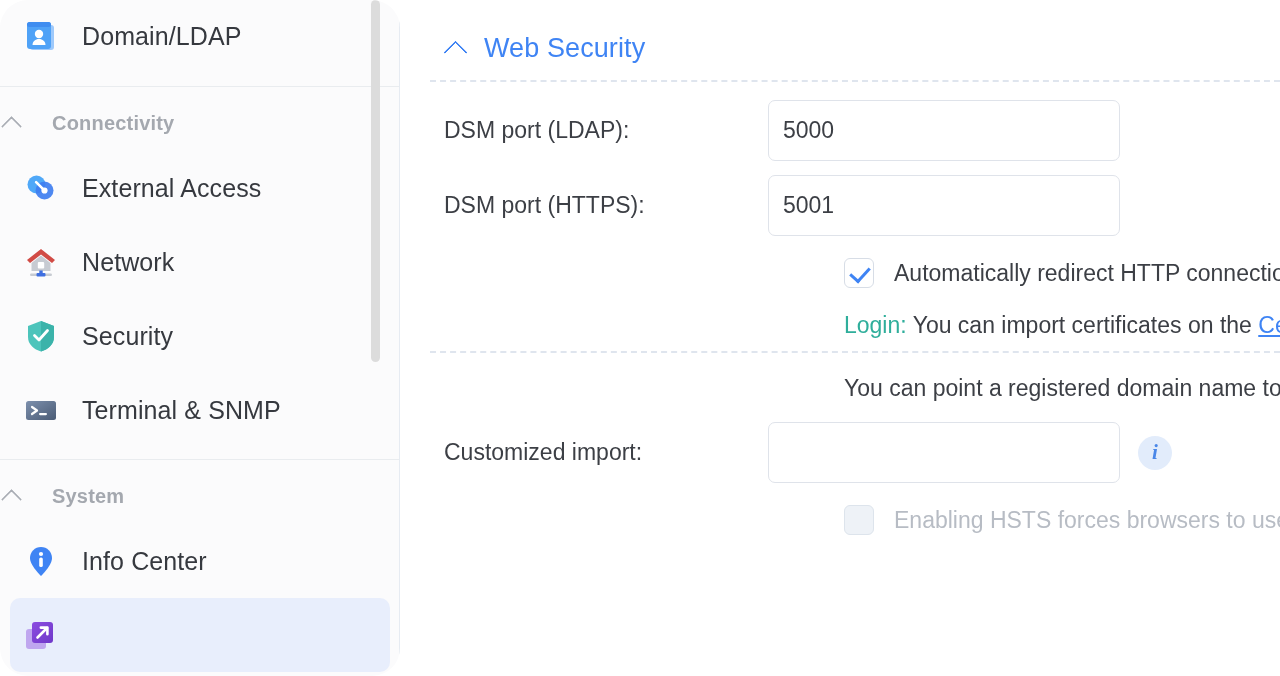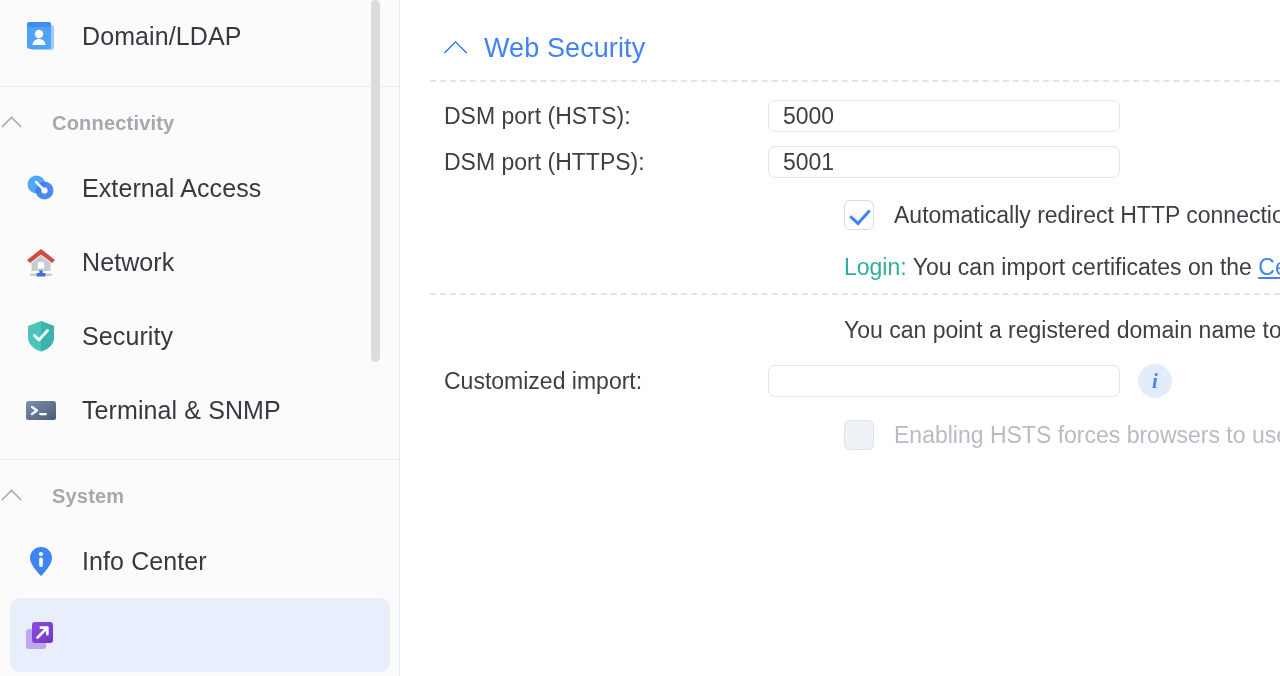--- a/index.html
+++ b/index.html
@@ -18,20 +18,21 @@
   }
 
   
   .sidebar {
     width: 400px;
     height: 676px;
     background: #fbfbfc;
     position: relative;
     flex: 0 0 400px;
     overflow: hidden;
+    border-radius: 28px;
   }
   .sidebar-inner {
     width: 400px;
     padding-top: 0px;
   }
   .nav-item {
     display: flex;
     align-items: center;
     height: 74px;
     margin: 0 10px;
@@ -162,21 +163,21 @@
   }
   .field-label {
     font-size: 23px;
     color: #3c3f45;
     width: 324px;
     flex: 0 0 324px;
     white-space: nowrap;
   }
   .text-input {
     width: 352px;
-    height: 32px;
+    height: 61px;
     border: 1px solid #dfe3ea;
     border-radius: 7px;
     background: #ffffff;
     font-family: "Liberation Sans", sans-serif;
     font-size: 23px;
     color: #3c3f45;
     padding: 0 14px;
     outline: none;
   }
   .text-input::placeholder { color: #b9bdc5; }
@@ -384,21 +385,21 @@
 
   <div class="main">
 
     <div class="section-head">
       <span class="sec-chevron"></span>
       <span class="sec-title">Web Security</span>
     </div>
     <div class="dashed"></div>
 
     <div class="field-row">
-      <span class="field-label">DSM port (HSTS):</span>
+      <span class="field-label">DSM port (LDAP):</span>
       <input class="text-input" type="text" value="5000" style="">
     </div>
 
     <div class="field-row" style="margin-top:14px;">
       <span class="field-label">DSM port (HTTPS):</span>
       <input class="text-input" type="text" value="5001" style="">
     </div>
 
     <div class="check-row" style="padding-left:444px;">
       <span class="cbox checked"></span>

